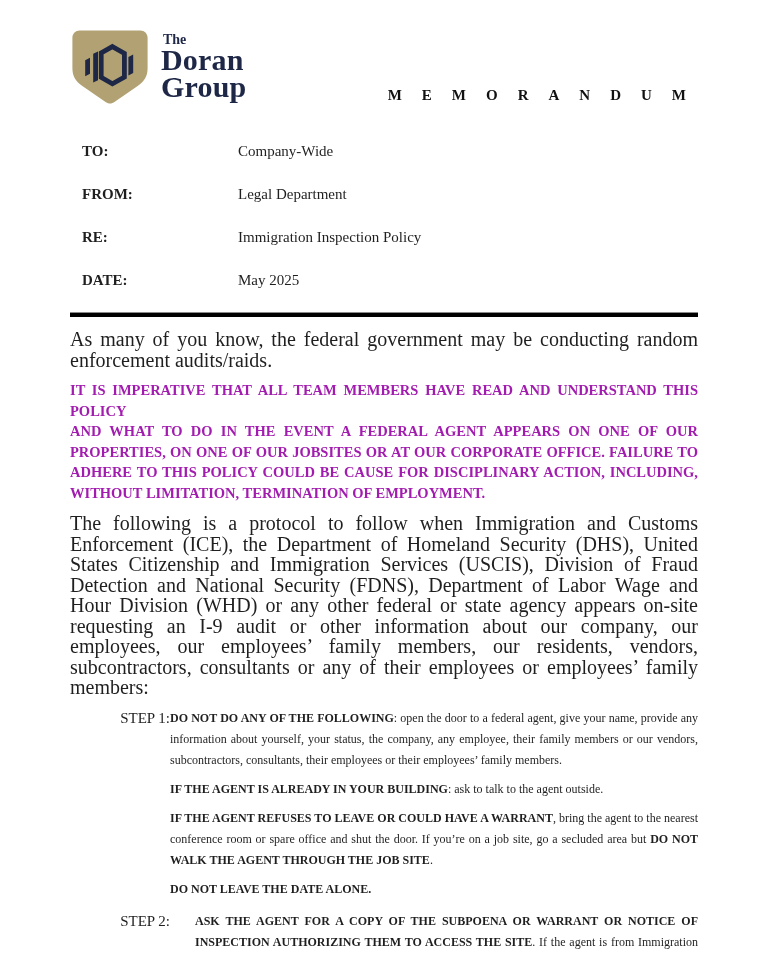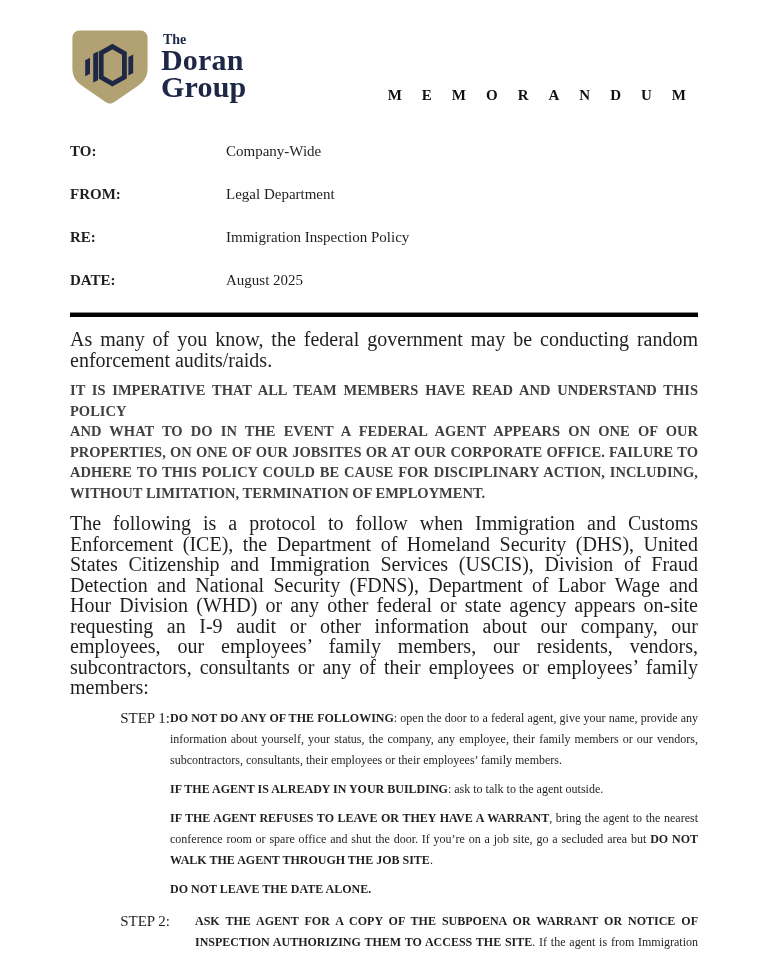--- a/index.html
+++ b/index.html
@@ -29,21 +29,21 @@
     bottom: 2px;
     font-size: 15px;
     font-weight: 700;
     letter-spacing: 20px;
     margin-right: -20px;
     white-space: nowrap;
     color: #111111;
   }
 
   
-  .memo-rows { margin: 0; }
+  .memo-rows { margin: 12px; }
   .memo-row { display: flex; line-height: 22px; margin-bottom: 21px; font-size: 15px; }
   .memo-row .lbl { width: 156px; flex: none; font-weight: 700; }
   .memo-row .val { flex: 1; }
 
   
   .rule {
     height: 5px;
     background: #000000;
     border-top: 1px solid #8a8a8a;
     margin: 6px 0 12px 0;
@@ -53,21 +53,21 @@
   .para {
     font-size: 20px;
     line-height: 20.5px;
     text-align: justify;
     margin: 0 0 10px 0;
   }
   .warning {
     font-size: 14.5px;
     font-weight: 700;
     line-height: 20.5px;
-    color: #404040;
+    color: #a21caf;
     margin: 0 0 10px 0;
   }
   .warning .jline { text-align: justify; text-align-last: justify; }
   .warning .jline.last { text-align-last: left; }
 
   
   .step { display: flex; margin: 0; }
   .step + .step { margin-top: 3px; gap: 25px; }
   .step-label { width: 100px; flex: none; font-size: 15px; line-height: 20.5px; text-align: right; }
   .step-body { flex: 1; }
@@ -110,21 +110,21 @@
     <div class="memo-row">
       <div class="lbl">FROM:</div>
       <div class="val">Legal Department</div>
     </div>
     <div class="memo-row">
       <div class="lbl">RE:</div>
       <div class="val">Immigration Inspection Policy</div>
     </div>
     <div class="memo-row">
       <div class="lbl">DATE:</div>
-      <div class="val">August 2025</div>
+      <div class="val">May 2025</div>
     </div>
   </div>
 
   <div class="rule"></div>
 
   <p class="para">As many of you know, the federal government may be conducting random enforcement audits/raids.</p>
 
   <div class="warning">
     <div class="jline">IT IS IMPERATIVE THAT ALL TEAM MEMBERS HAVE READ AND UNDERSTAND THIS POLICY</div>
     <div class="jline">AND WHAT TO DO IN THE EVENT A FEDERAL AGENT APPEARS ON ONE OF OUR</div>
@@ -133,21 +133,21 @@
     <div class="jline last">WITHOUT LIMITATION, TERMINATION OF EMPLOYMENT.</div>
   </div>
 
   <p class="para">The following is a protocol to follow when Immigration and Customs Enforcement (ICE), the Department of Homeland Security (DHS), United States Citizenship and Immigration Services (USCIS), Division of Fraud Detection and National Security (FDNS), Department of Labor Wage and Hour Division (WHD) or any other federal or state agency appears on-site requesting an I-9 audit or other information about our company, our employees, our employees’ family members, our residents, vendors, subcontractors, consultants or any of their employees or employees’ family members:</p>
 
   <div class="step">
     <div class="step-label">STEP 1:</div>
     <div class="step-body">
       <div class="step-par"><span class="seg-bold">DO NOT DO ANY OF THE FOLLOWING</span><span>: open the door to a federal agent, give your name, provide any information about yourself, your status, the company, any employee, their family members or our vendors, subcontractors, consultants, their employees or their employees’ family members.</span></div>
       <div class="step-par"><span class="seg-bold">IF THE AGENT IS ALREADY IN YOUR BUILDING</span><span>: ask to talk to the agent outside.</span></div>
-      <div class="step-par"><span class="seg-bold">IF THE AGENT REFUSES TO LEAVE OR THEY HAVE A WARRANT</span><span>, bring the agent to the nearest conference room or spare office and shut the door.  If you’re on a job site, go a secluded area but </span><span class="seg-bold">DO NOT WALK THE AGENT THROUGH THE JOB SITE</span><span>.</span></div>
+      <div class="step-par"><span class="seg-bold">IF THE AGENT REFUSES TO LEAVE OR COULD HAVE A WARRANT</span><span>, bring the agent to the nearest conference room or spare office and shut the door.  If you’re on a job site, go a secluded area but </span><span class="seg-bold">DO NOT WALK THE AGENT THROUGH THE JOB SITE</span><span>.</span></div>
       <div class="step-par"><span class="seg-bold">DO NOT LEAVE THE DATE ALONE.</span></div>
     </div>
   </div>
 
   <div class="step">
     <div class="step-label">STEP 2:</div>
     <div class="step-body">
       <div class="step-par"><span class="seg-bold">ASK THE AGENT FOR A COPY OF THE SUBPOENA OR WARRANT OR NOTICE OF INSPECTION AUTHORIZING THEM TO ACCESS THE SITE</span><span>. If the agent is from Immigration and Customs Enforcement (ICE), they should have a Notice of Inspection. Request a copy of the Notice of Inspection. If not, they may have a warrant or a subpoena. If the agent is from any other governmental agency, they should have a warrant or subpoena signed by a judge. Request a copy of the warrant or subpoena.</span></div>
     </div>
   </div>

